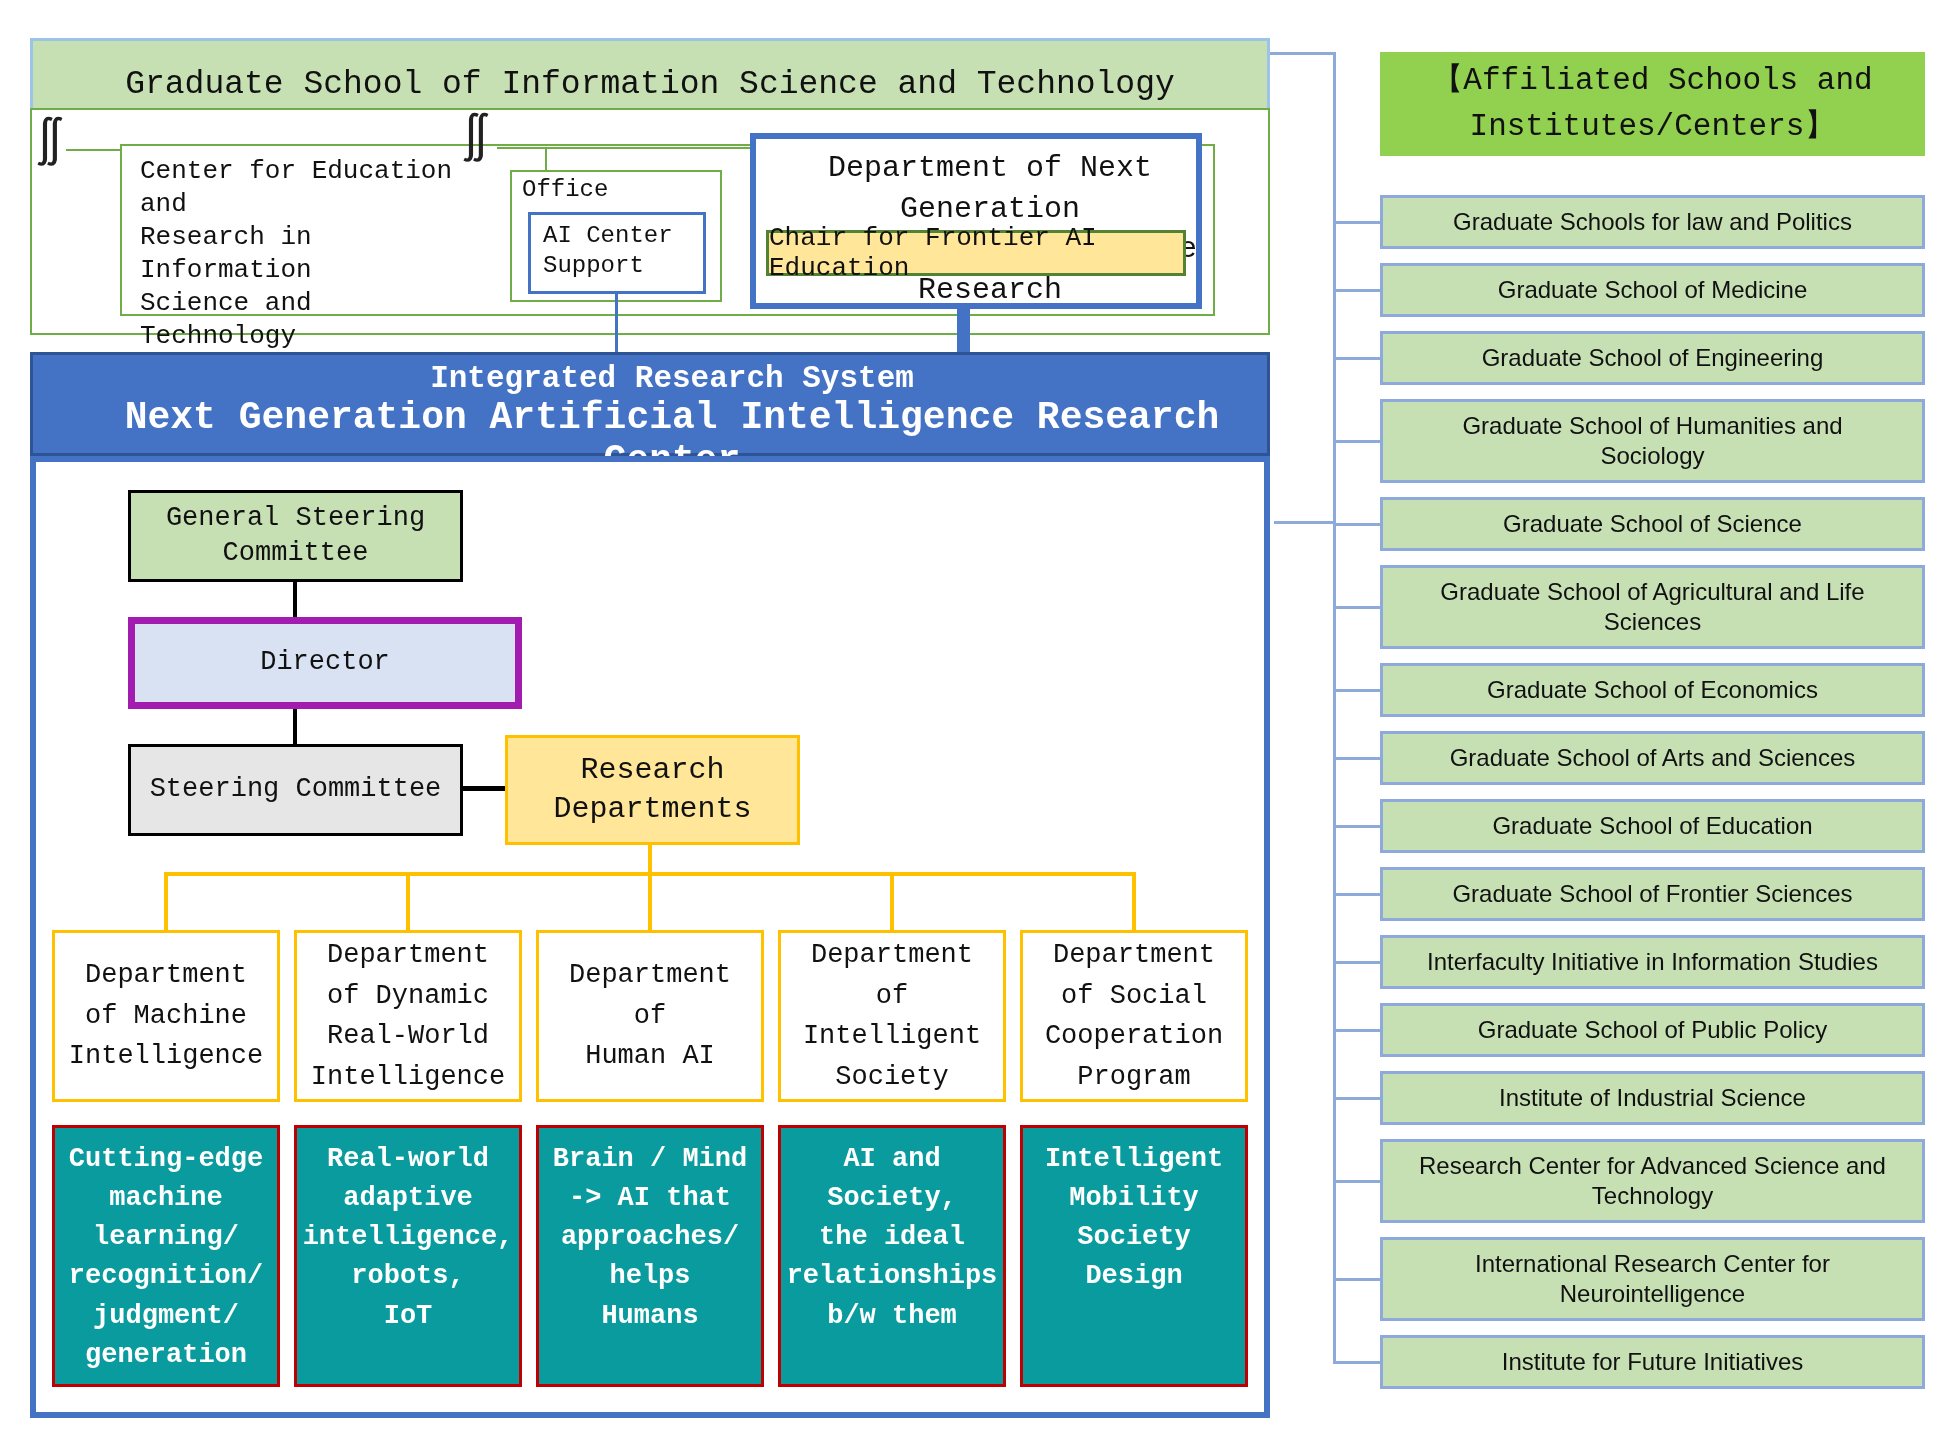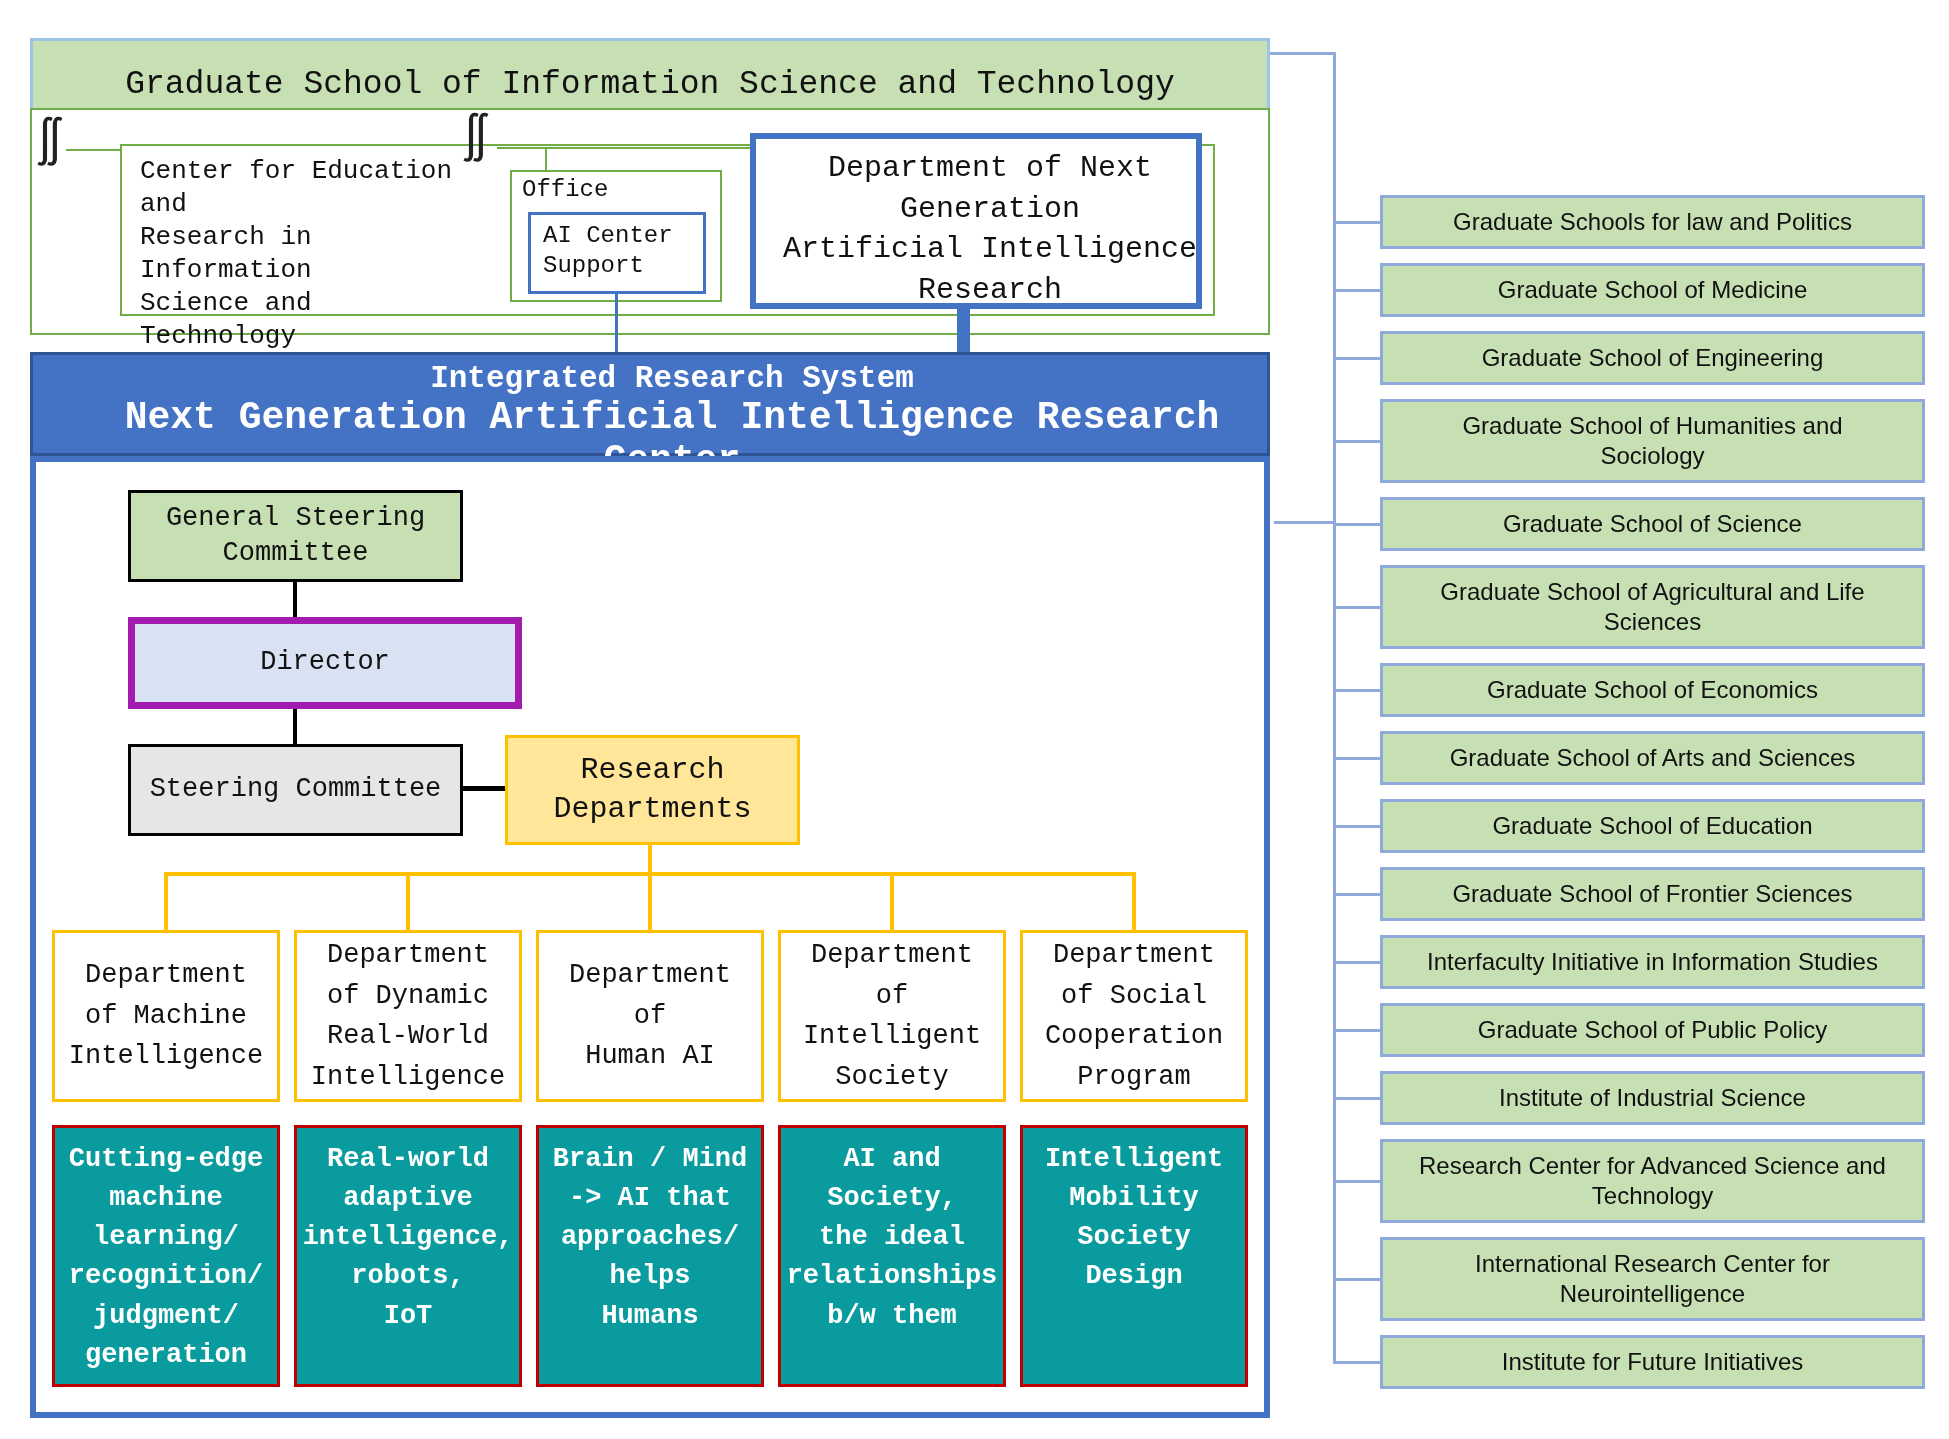--- a/index.html
+++ b/index.html
@@ -99,20 +99,23 @@
  (CERIST)</div>
 
   <div class="abs office-box"></div>
   <div class="abs office-label">Office</div>
   <div class="abs support-box pre">AI Center
 Support</div>
 
   <div class="abs nextgen-box"></div>
   <div class="abs nextgen-title pre">Department of Next Generation
 Artificial Intelligence Research</div>
+  <div class="abs chair-box">
+    <span>Chair for Frontier AI Education</span>
+  </div>
 
   <div class="abs vthin"></div>
   <div class="abs vthick"></div>
 
   <div class="abs blue-bar">
     <div class="bar-l1">Integrated Research System</div>
     <div class="bar-l2">Next Generation Artificial Intelligence Research Center</div>
   </div>
   <div class="abs big-box"></div>
 
@@ -177,20 +180,22 @@
 Society,
 the ideal
 relationships
 b/w them</div>
       <div class="teal-box">Intelligent
 Mobility
 Society
 Design</div>
     </div>
 
+  <div class="abs aff-header pre">【Affiliated Schools and
+Institutes/Centers】</div>
   <div class="abs bline trunk" id="affTrunk" style="height: 1310px;"></div>
   <div class="abs bline trunk-top"></div>
   <div class="abs bline box-branch"></div>
   <div id="affList">
       <div class="aff-item" style="top: 195px; height: 54px;">Graduate Schools for law and Politics</div>
       <div class="branch-h" style="top: 221px;"></div>
       <div class="aff-item" style="top: 263px; height: 54px;">Graduate School of Medicine</div>
       <div class="branch-h" style="top: 289px;"></div>
       <div class="aff-item" style="top: 331px; height: 54px;">Graduate School of Engineering</div>
       <div class="branch-h" style="top: 357px;"></div>

